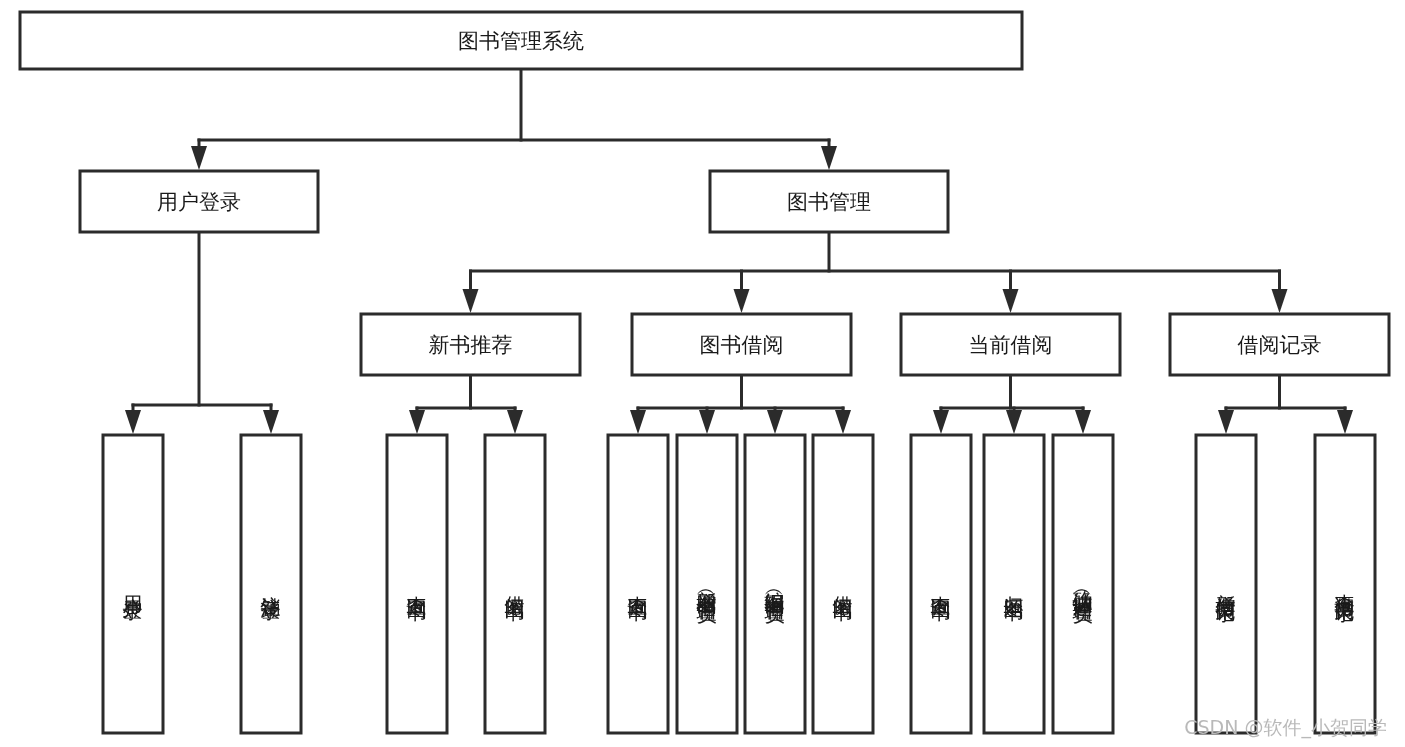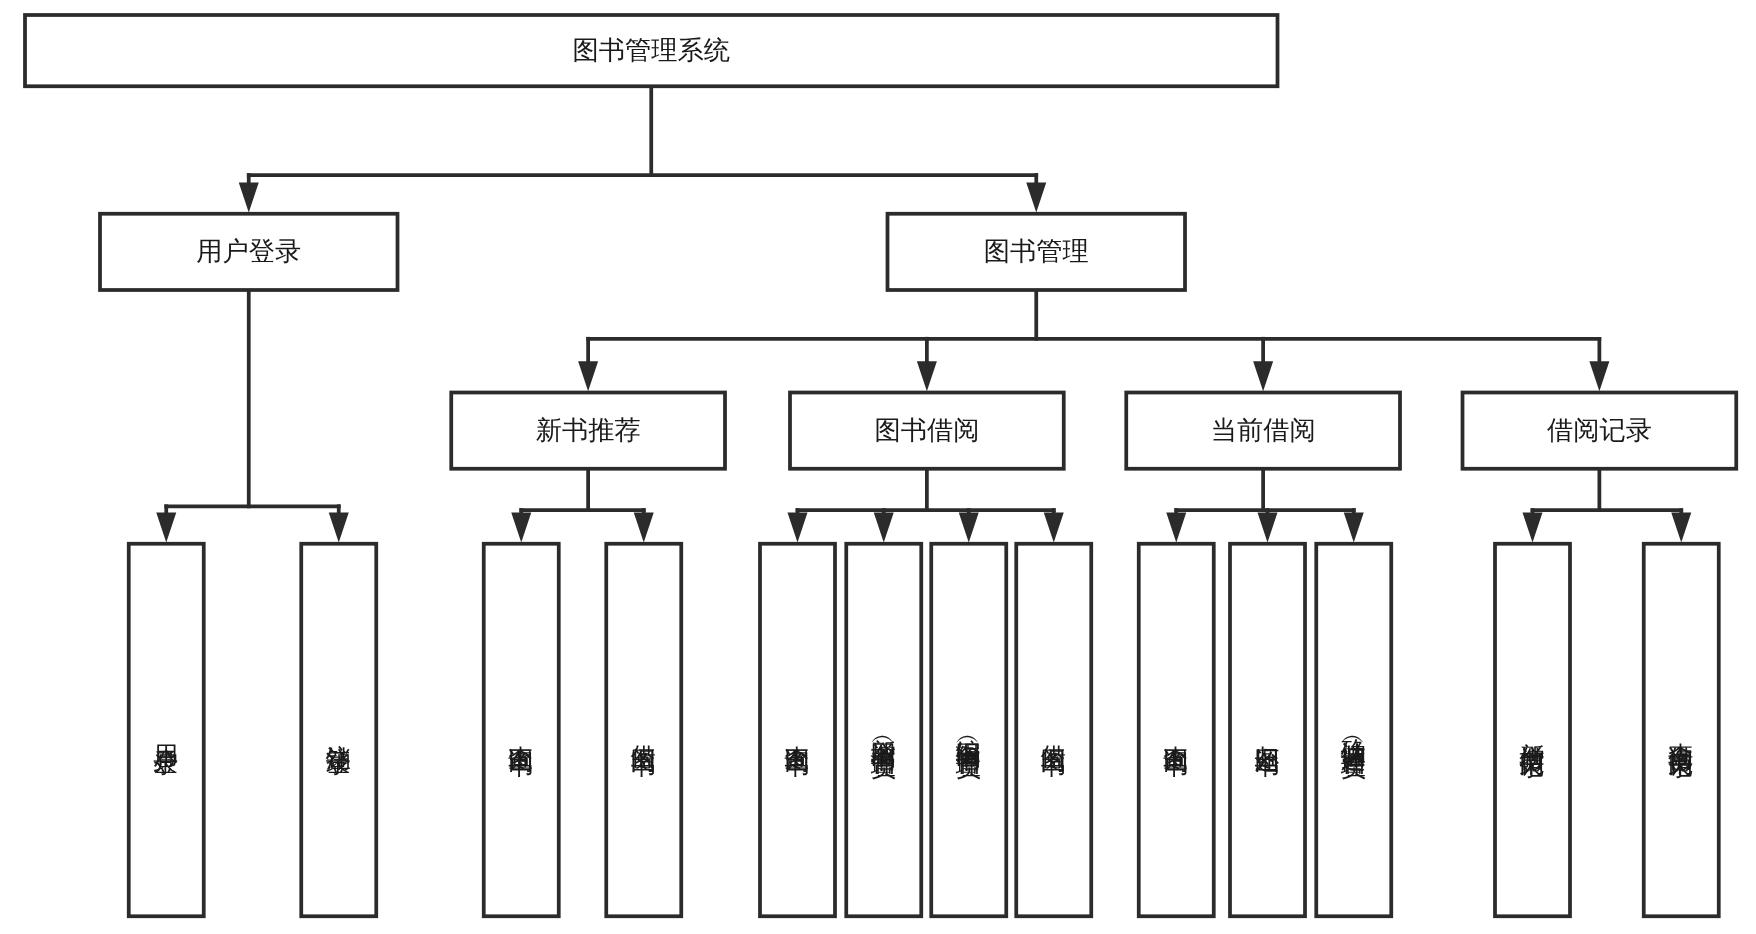--- a/index.html
+++ b/index.html
@@ -244,13 +244,14 @@
         <span class="vlabel">确认归还（管理员）</span>
       </div>
       <div class="vlabel-wrap" style="left: 1196px; top: 435px; width: 60px; height: 298px;">
         <span class="vlabel">新增借阅记录</span>
       </div>
       <div class="vlabel-wrap" style="left: 1315px; top: 435px; width: 60px; height: 298px;">
         <span class="vlabel">查询借阅记录</span>
       </div>
     </div>
 
+  <div class="watermark">CSDN @软件_小贺同学</div>
 </div>
 
 </body></html>

